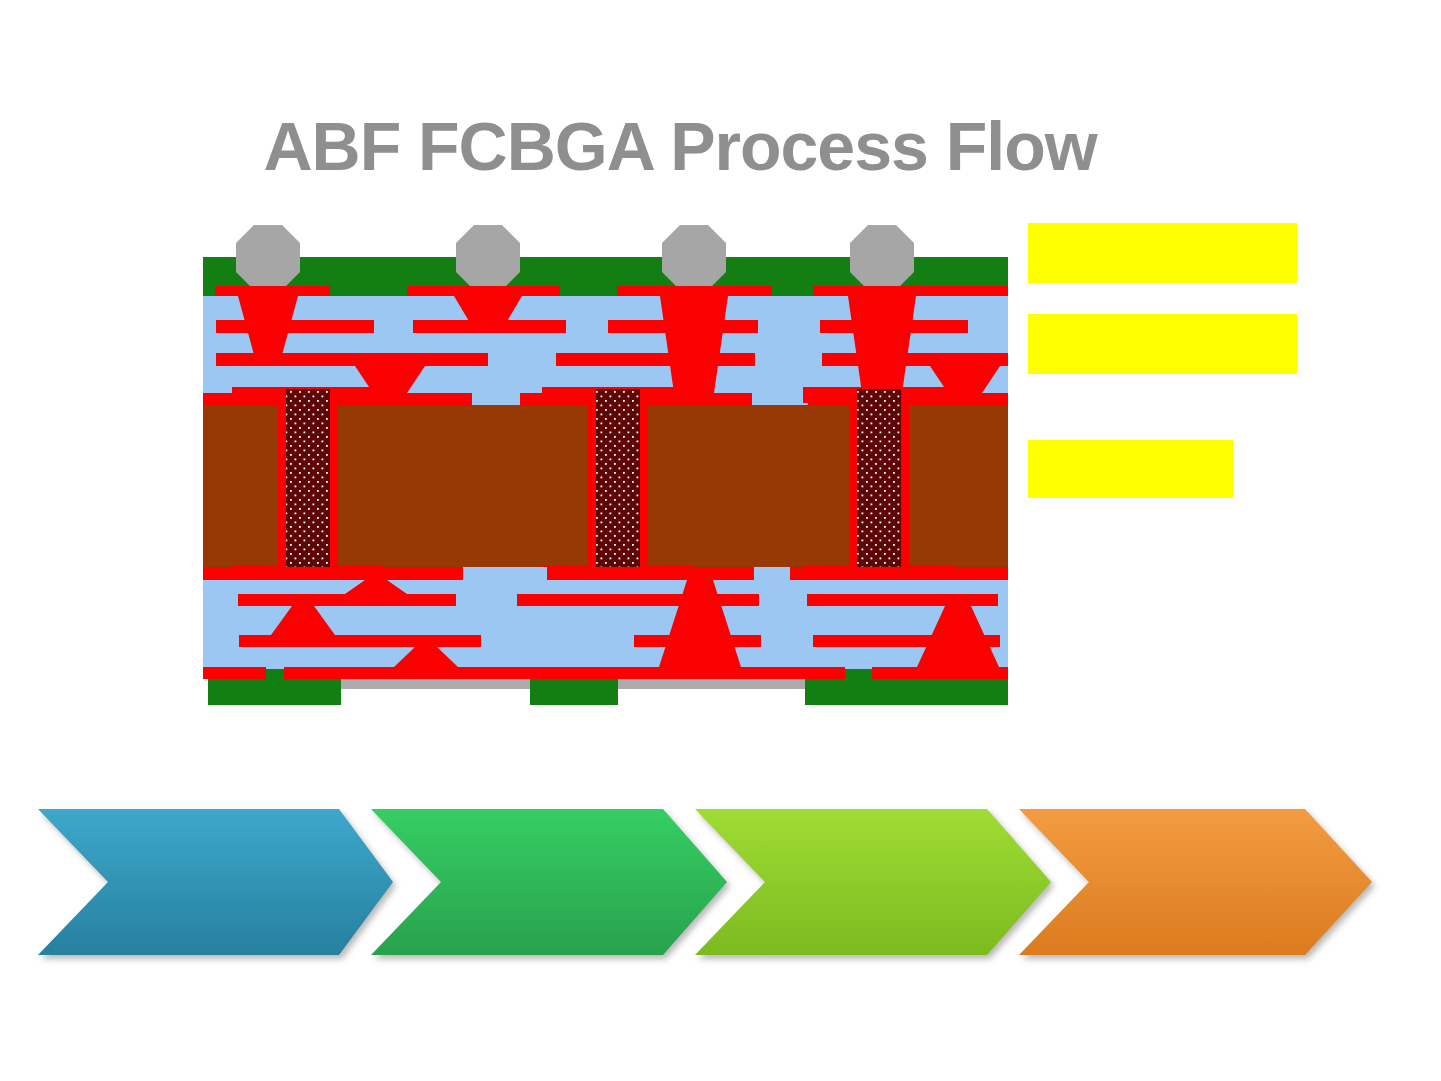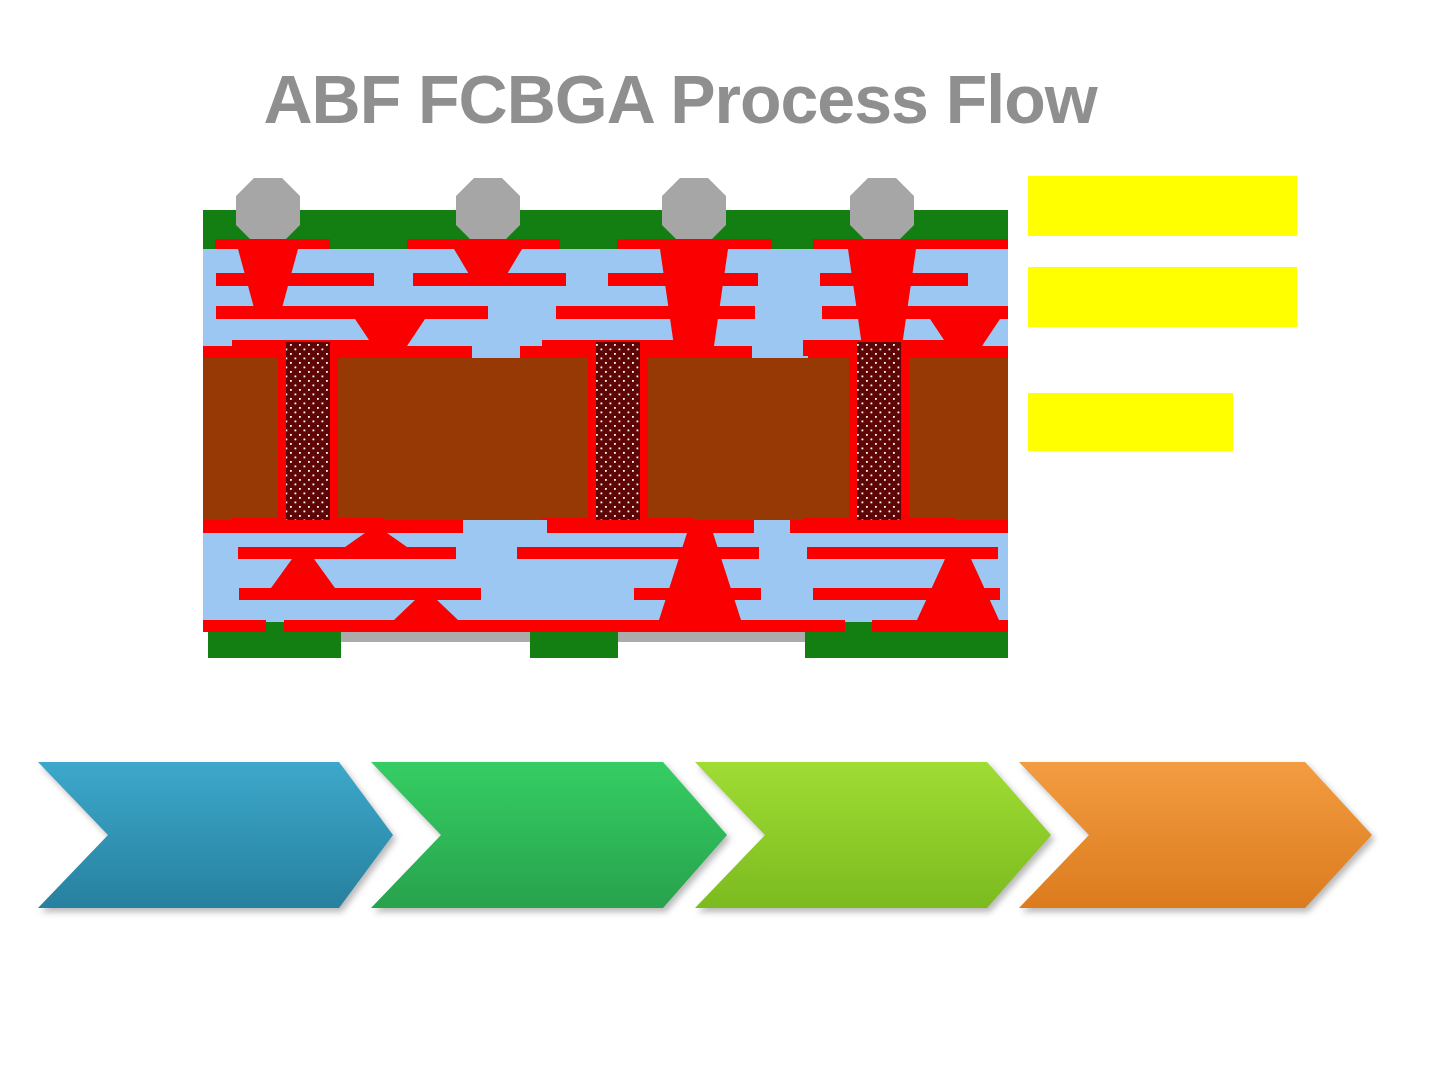--- a/index.html
+++ b/index.html
@@ -1,17 +1,17 @@
 <!DOCTYPE html>
 <html style="--bg: #FFFFFF; --title: #8F8F8F; --green: #137F13; --red: #FB0000; --blue: #9CC7F2; --brown: #963905; --maroon: #5E0505; --ballGray: #A6A6A6; --shadowGray: #ABABAB; --yellow: #FFFF00; --line: #000000; --step1a: #3DA8CB; --step1b: #27809F; --step2a: #35CE63; --step2b: #28A24D; --step3a: #9FDC34; --step3b: #7CBB1F; --step4a: #F39C41; --step4b: #DB7B1E;"><head>
 <meta charset="utf-8">
 <style>
   html,body{margin:0;padding:0;background:#fff;}
   #page{position:relative;width:1441px;height:1011px;background:var(--bg);overflow:hidden;
-        font-family:"Liberation Sans","DejaVu Sans",sans-serif;}
+        font-family:"Liberation Sans","DejaVu Sans",sans-serif;margin-top:47px;}
   #title{position:absolute;left:0;top:60px;width:1360px;text-align:center;
          font-size:68px;font-weight:bold;color:var(--title);letter-spacing:-1px;}
   svg{position:absolute;display:block;}
   #xsec{left:203px;top:178px;}
   #chev{left:30px;top:750px;}
   .f-red{fill:var(--red);}
   .f-green{fill:var(--green);}
   .f-blue{fill:var(--blue);}
   .f-brown{fill:var(--brown);}
   .f-gray{fill:var(--ballGray);}

